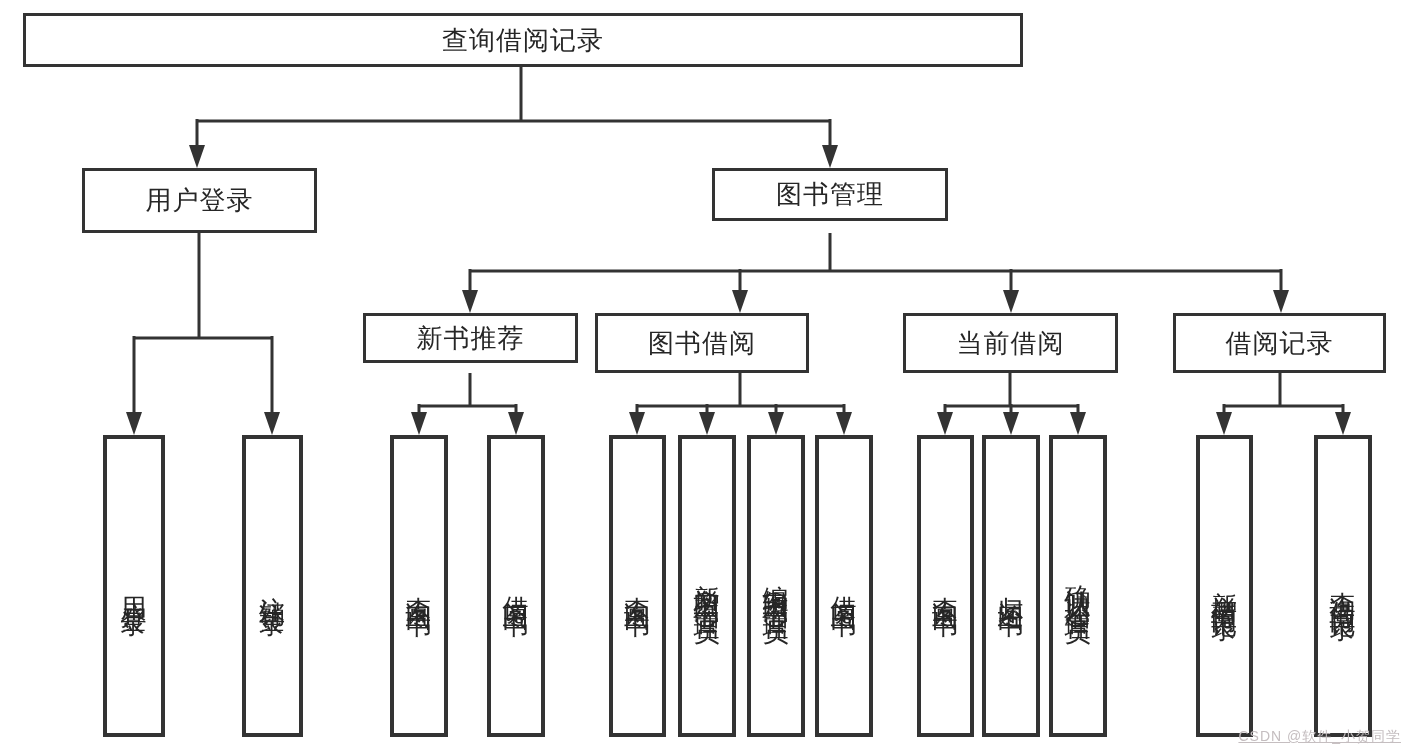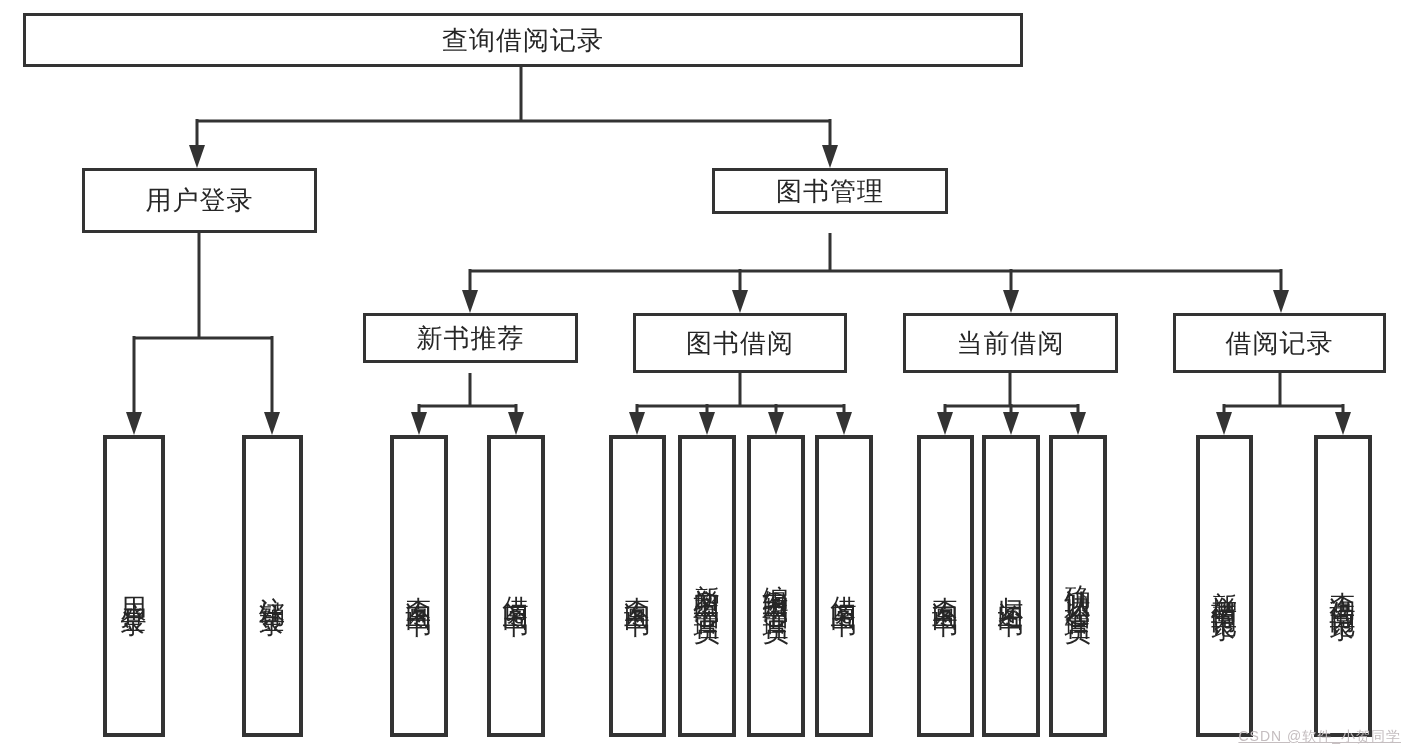--- a/index.html
+++ b/index.html
@@ -109,28 +109,28 @@
     </g>
   </svg>
 
   <div class="box hbox" style="left:23px; top:13px; width:1000px; height:54px;">
     <span>查询借阅记录</span>
   </div>
 
   <div class="box hbox" style="left:82px; top:168px; width:235px; height:65px;">
     <span>用户登录</span>
   </div>
-  <div class="box hbox" style="left:712px; top:168px; width:236px; height:46px;">
+  <div class="box hbox" style="left:712px; top:168px; width:236px; height:53px;">
     <span>图书管理</span>
   </div>
 
   <div class="box hbox" style="left:363px; top:313px; width:215px; height:50px;">
     <span>新书推荐</span>
   </div>
-  <div class="box hbox" style="left:633px; top:313px; width:214px; height:60px;">
+  <div class="box hbox" style="left:595px; top:313px; width:214px; height:60px;">
     <span>图书借阅</span>
   </div>
   <div class="box hbox" style="left:903px; top:313px; width:215px; height:60px;justify-content:center;">
     <span>当前借阅</span>
   </div>
   <div class="box hbox" style="left:1173px; top:313px; width:213px; height:60px;">
     <span>借阅记录</span>
   </div>
 
   <div class="box vbox" style="left:103px; top:435px; width:62px; height:302px;">

